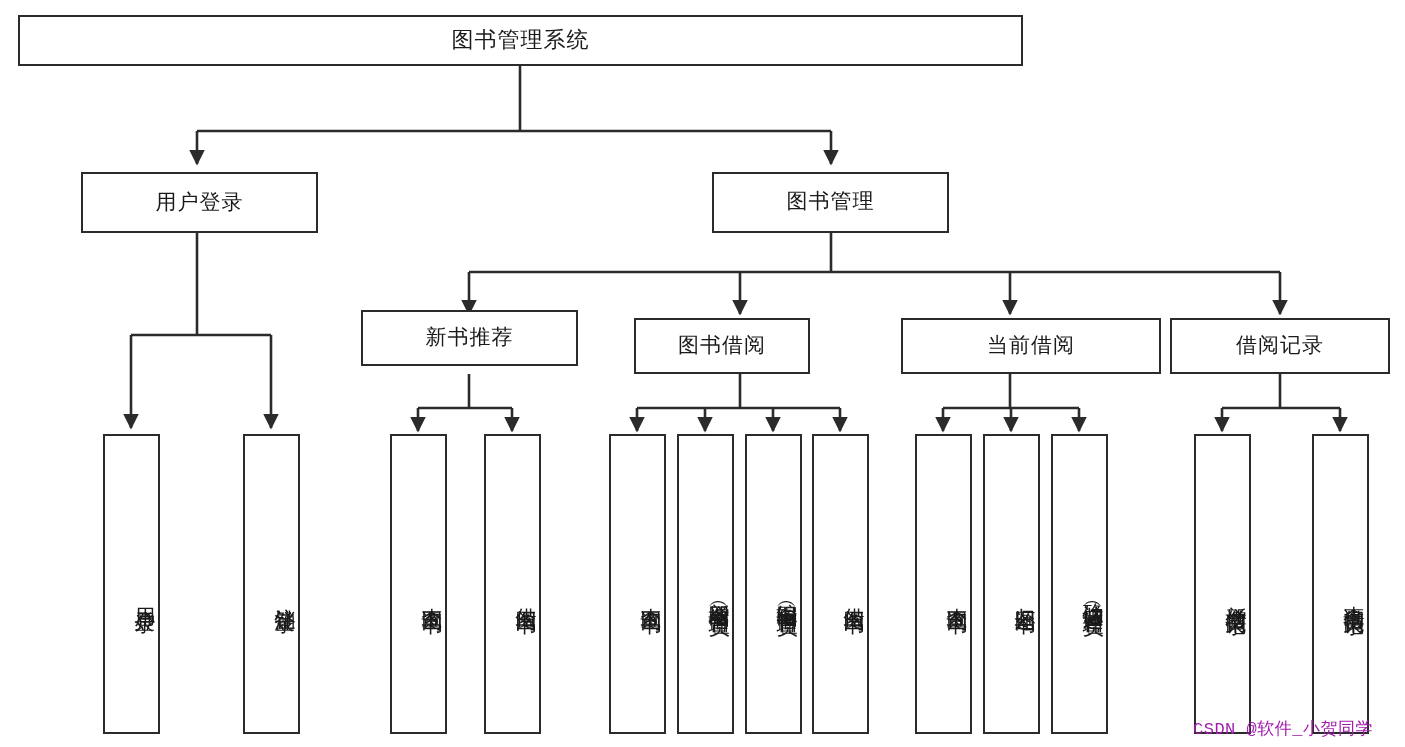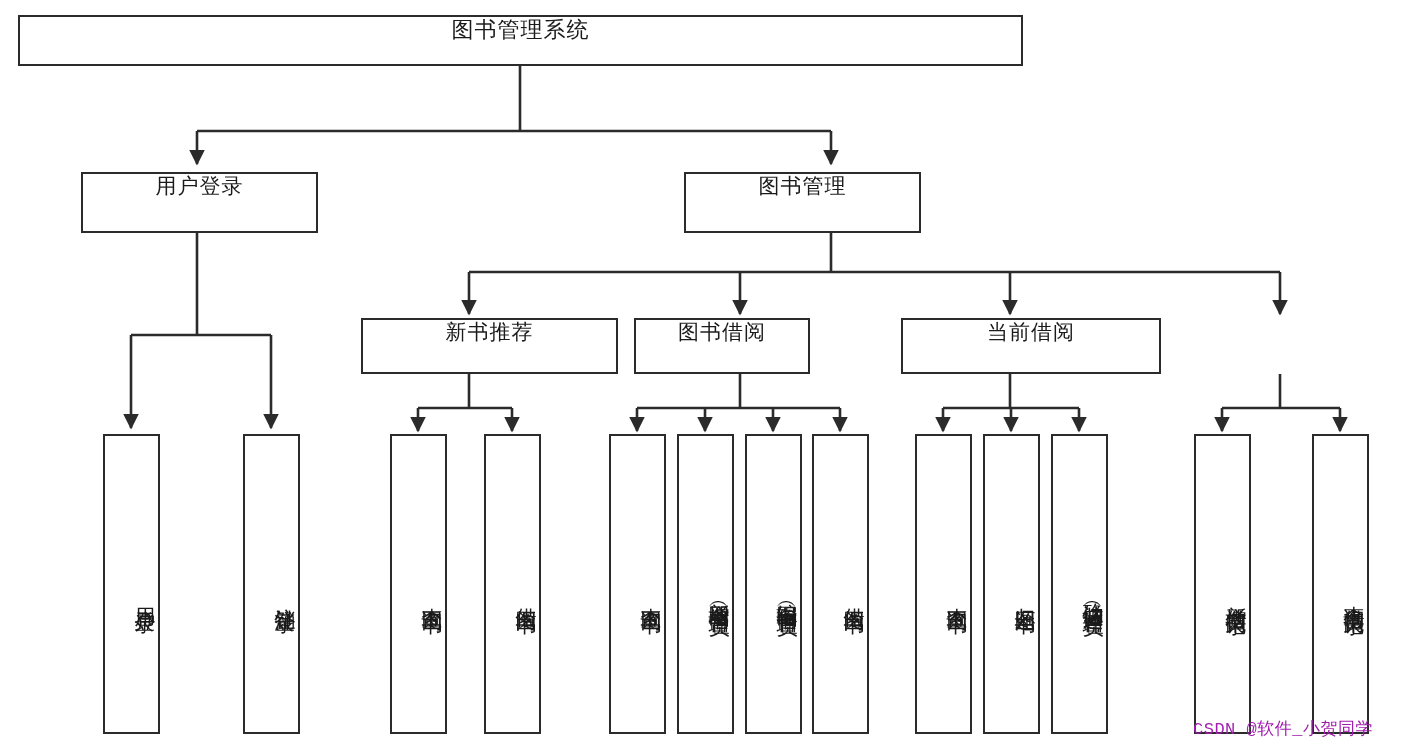--- a/index.html
+++ b/index.html
@@ -25,21 +25,21 @@
     width: 1405px;
     height: 747px;
     pointer-events: none;
   }
   .node {
     position: absolute;
     box-sizing: border-box;
     background: #ffffff;
     border: 2px solid #2b2b2b;
     display: flex;
-    align-items: flex-start;
+    align-items: center;
     justify-content: center;
     color: #1a1a1a;
     text-align: center;
     z-index: 2;
   }
   .node.horiz {
     font-size: 21px;
     line-height: 1.2;
     letter-spacing: 1px;
   }
@@ -121,32 +121,35 @@
     </g>
   </svg>
 
   <div class="node horiz root" style="left:18px; top:15px; width:1005px; height:51px;">
     <span>图书管理系统</span>
   </div>
 
   <div class="node horiz" style="left:81px; top:172px; width:237px; height:61px;">
     <span>用户登录</span>
   </div>
-  <div class="node horiz" style="left:684px; top:172px; width:237px; height:61px;">
+  <div class="node horiz" style="left:712px; top:172px; width:237px; height:61px;font-family:Liberation Mono, monospace;">
     <span>图书管理</span>
   </div>
 
-  <div class="node horiz" style="left:361px; top:318px; width:257px; height:56px;font-family:Liberation Serif, serif;">
+  <div class="node horiz" style="left:361px; top:310px; width:217px; height:56px;font-family:Liberation Serif, serif;">
     <span>新书推荐</span>
   </div>
   <div class="node horiz" style="left:634px; top:318px; width:176px; height:56px;">
     <span>图书借阅</span>
   </div>
   <div class="node horiz" style="left:901px; top:318px; width:260px; height:56px;">
     <span>当前借阅</span>
+  </div>
+  <div class="node horiz" style="left:1170px; top:318px; width:220px; height:56px;">
+    <span>借阅记录</span>
   </div>
 
   <div class="node vert" style="left:103px; top:434px; width:57px; height:300px;">
     <span>用户登录</span>
   </div>
   <div class="node vert" style="left:243px; top:434px; width:57px; height:300px;">
     <span>注销登录</span>
   </div>
 
   <div class="node vert" style="left:390px; top:434px; width:57px; height:300px;">

